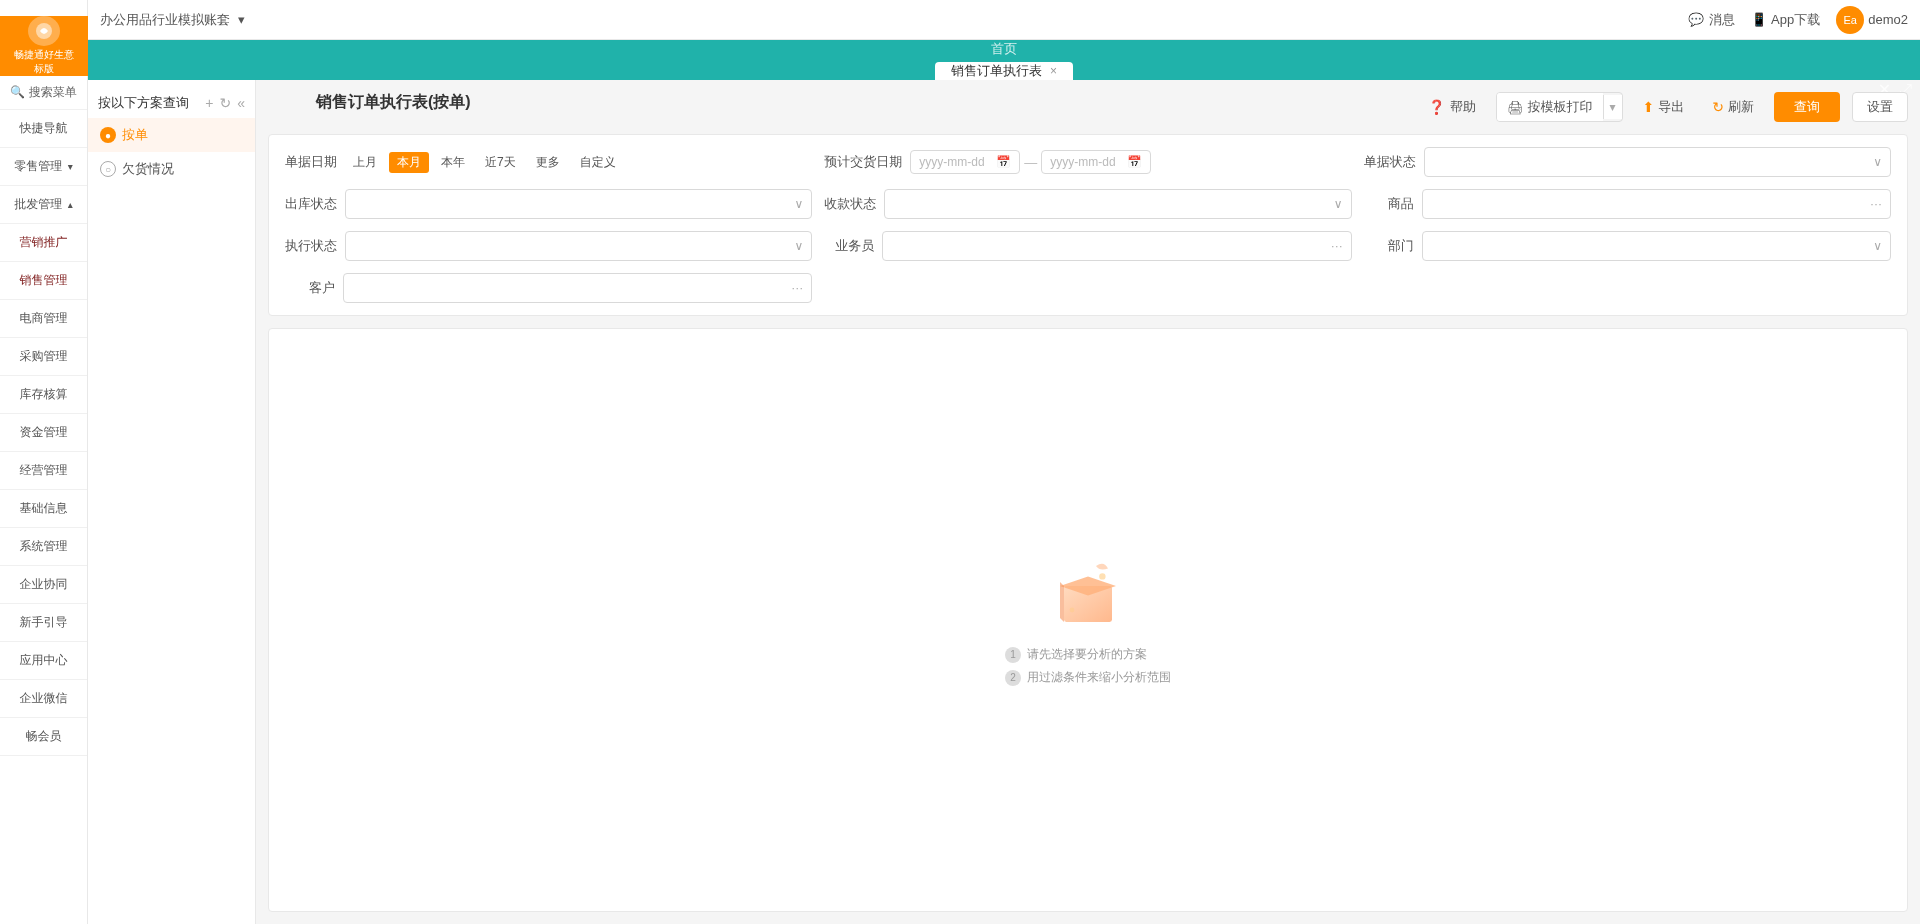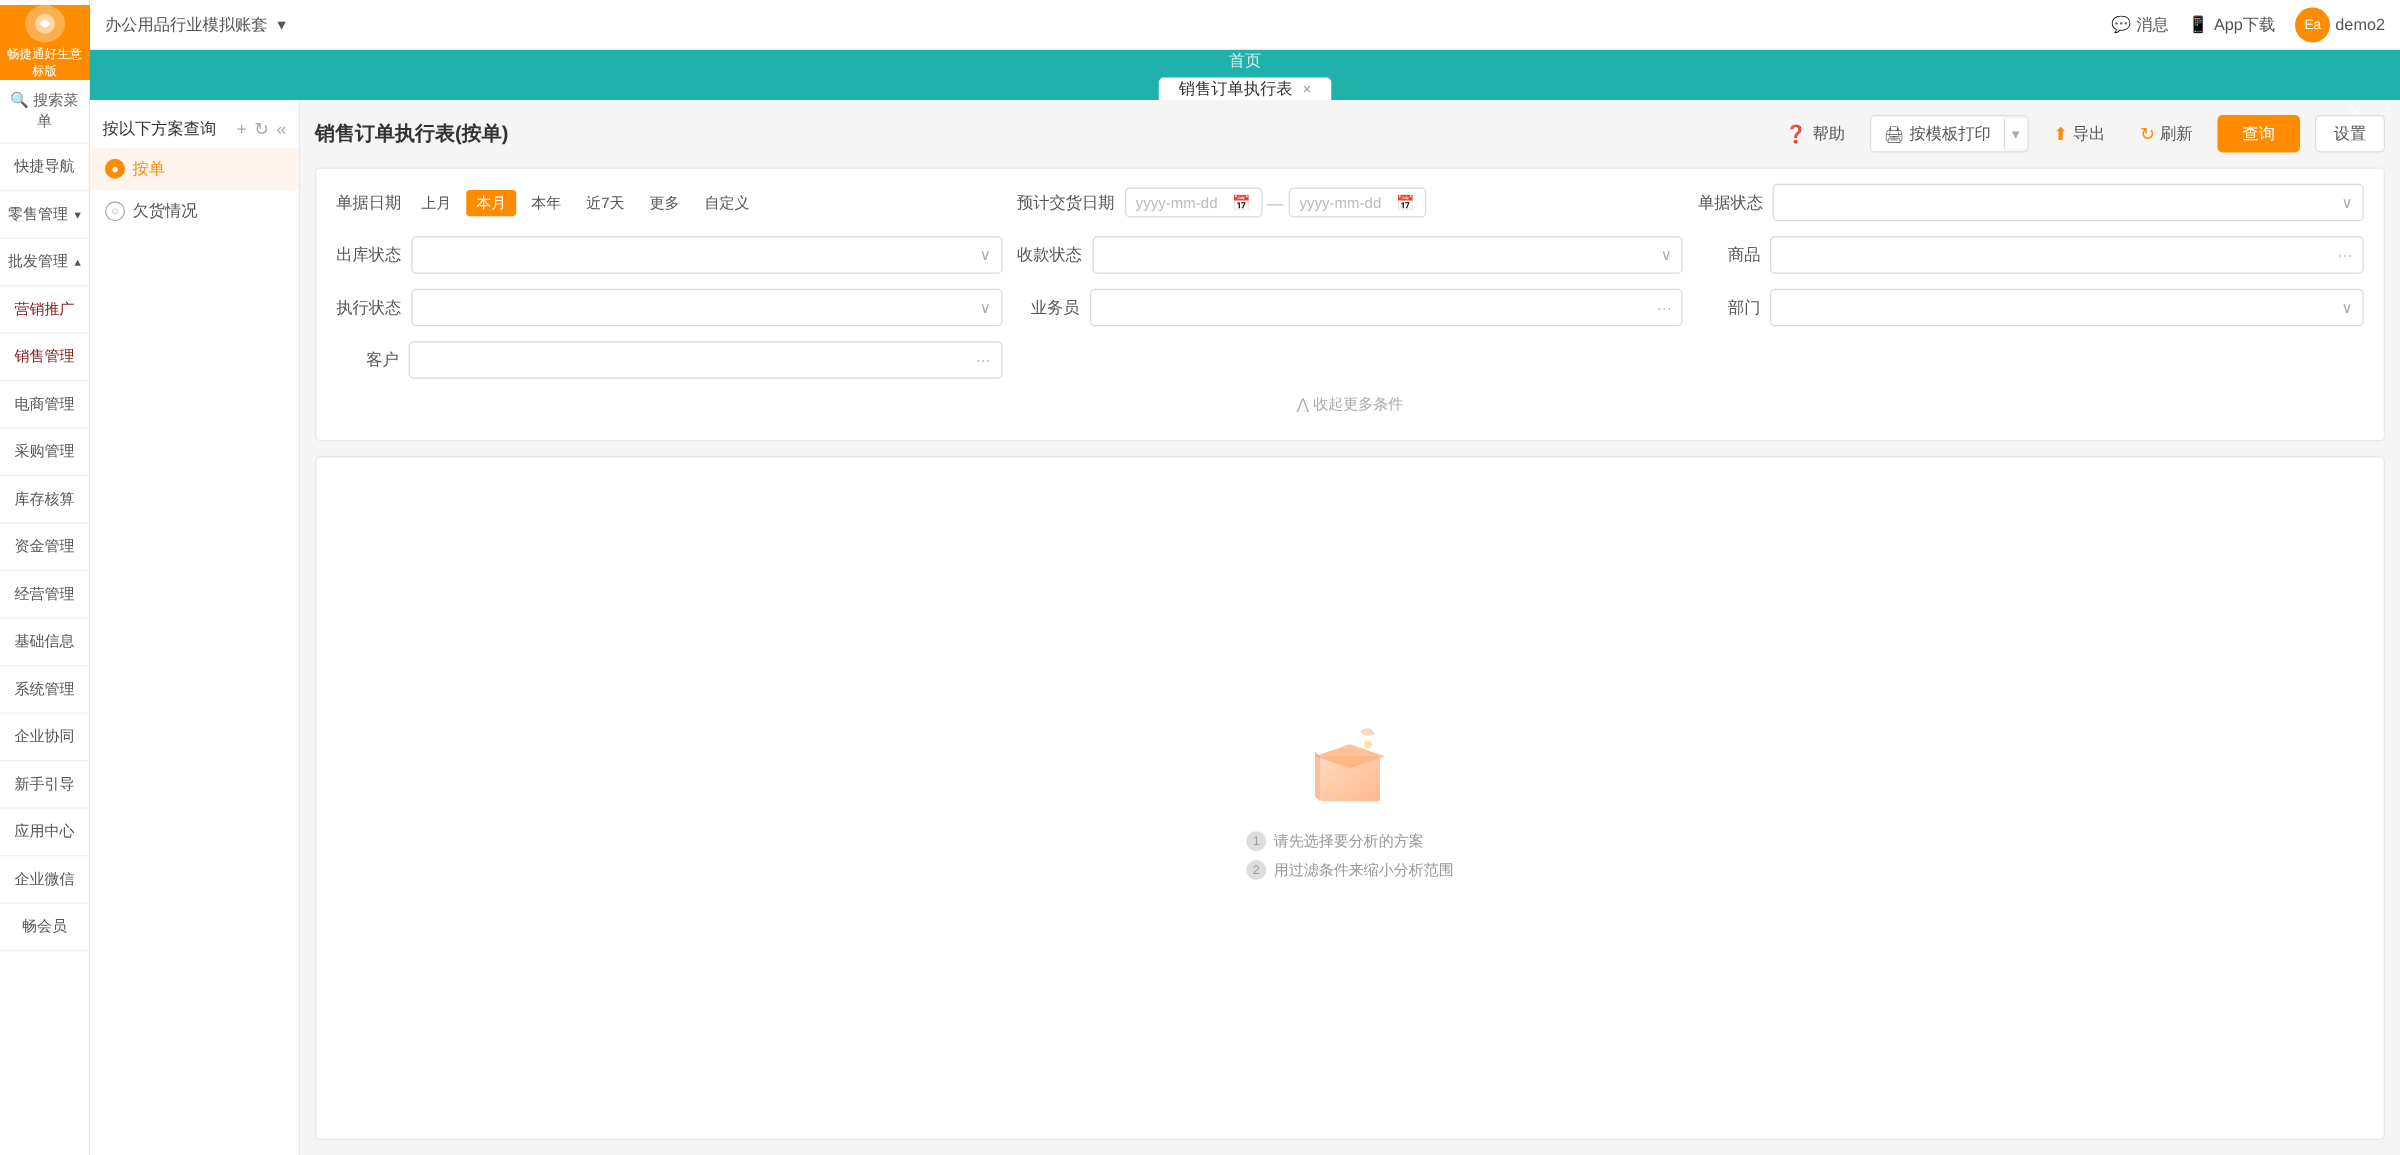--- a/index.html
+++ b/index.html
@@ -1,26 +1,25 @@
 <!DOCTYPE html>
 <html><head>
   <meta charset="utf-8">
   <style>
     * { margin: 0; padding: 0; box-sizing: border-box; }
     body { font-family: 'Microsoft YaHei', sans-serif; font-size: 13px; background: #f5f5f5; display: flex; height: 924px; overflow: hidden; }
 
     
     .sidebar {
-      width: 72px;
+      width: 88px;
       background: #fff;
       border-right: 1px solid #e8e8e8;
       display: flex;
       flex-direction: column;
-      align-items: center;
-      padding-top: 4px;
+      padding-top: 16px;
       flex-shrink: 0;
     }
     .sidebar-logo {
       width: 88px;
       height: 60px;
       background: #ff8c00;
       display: flex;
       flex-direction: column;
       align-items: center;
       justify-content: center;
@@ -241,23 +240,24 @@
       flex: 1;
       display: flex;
       flex-direction: column;
       overflow: hidden;
       padding: 12px;
     }
 
     
     .page-header {
       display: flex;
-      align-items: center;
+      align-items: flex-start;
       justify-content: space-between;
       margin-bottom: 12px;
+      margin-left: 48px;
     }
     .page-title {
       font-size: 16px;
       font-weight: bold;
       color: #333;
     }
     .page-actions {
       display: flex;
       align-items: center;
       gap: 12px;
@@ -659,24 +659,20 @@
         <div style="display:grid; grid-template-columns: 1fr 1fr 1fr; gap:12px; align-items:center;">
           <div class="filter-field">
             <span class="field-label">客户</span>
             <div class="field-control">
               <span></span>
               <span class="ctrl-icon">···</span>
             </div>
           </div>
         </div>
 
-        <div class="collapse-bar">
-          <span>⋀</span>
-          <span>收起更多条件</span>
-        </div>
       </div>
 
       <div class="data-area">
         <div class="empty-state">
 
           <div class="empty-icon">
             <svg viewBox="0 0 100 100" xmlns="http://www.w3.org/2000/svg">
               <defs>
                 <linearGradient id="boxGrad" x1="0%" y1="0%" x2="100%" y2="100%">
                   <stop offset="0%" style="stop-color:#ffcba4;stop-opacity:1"></stop>

